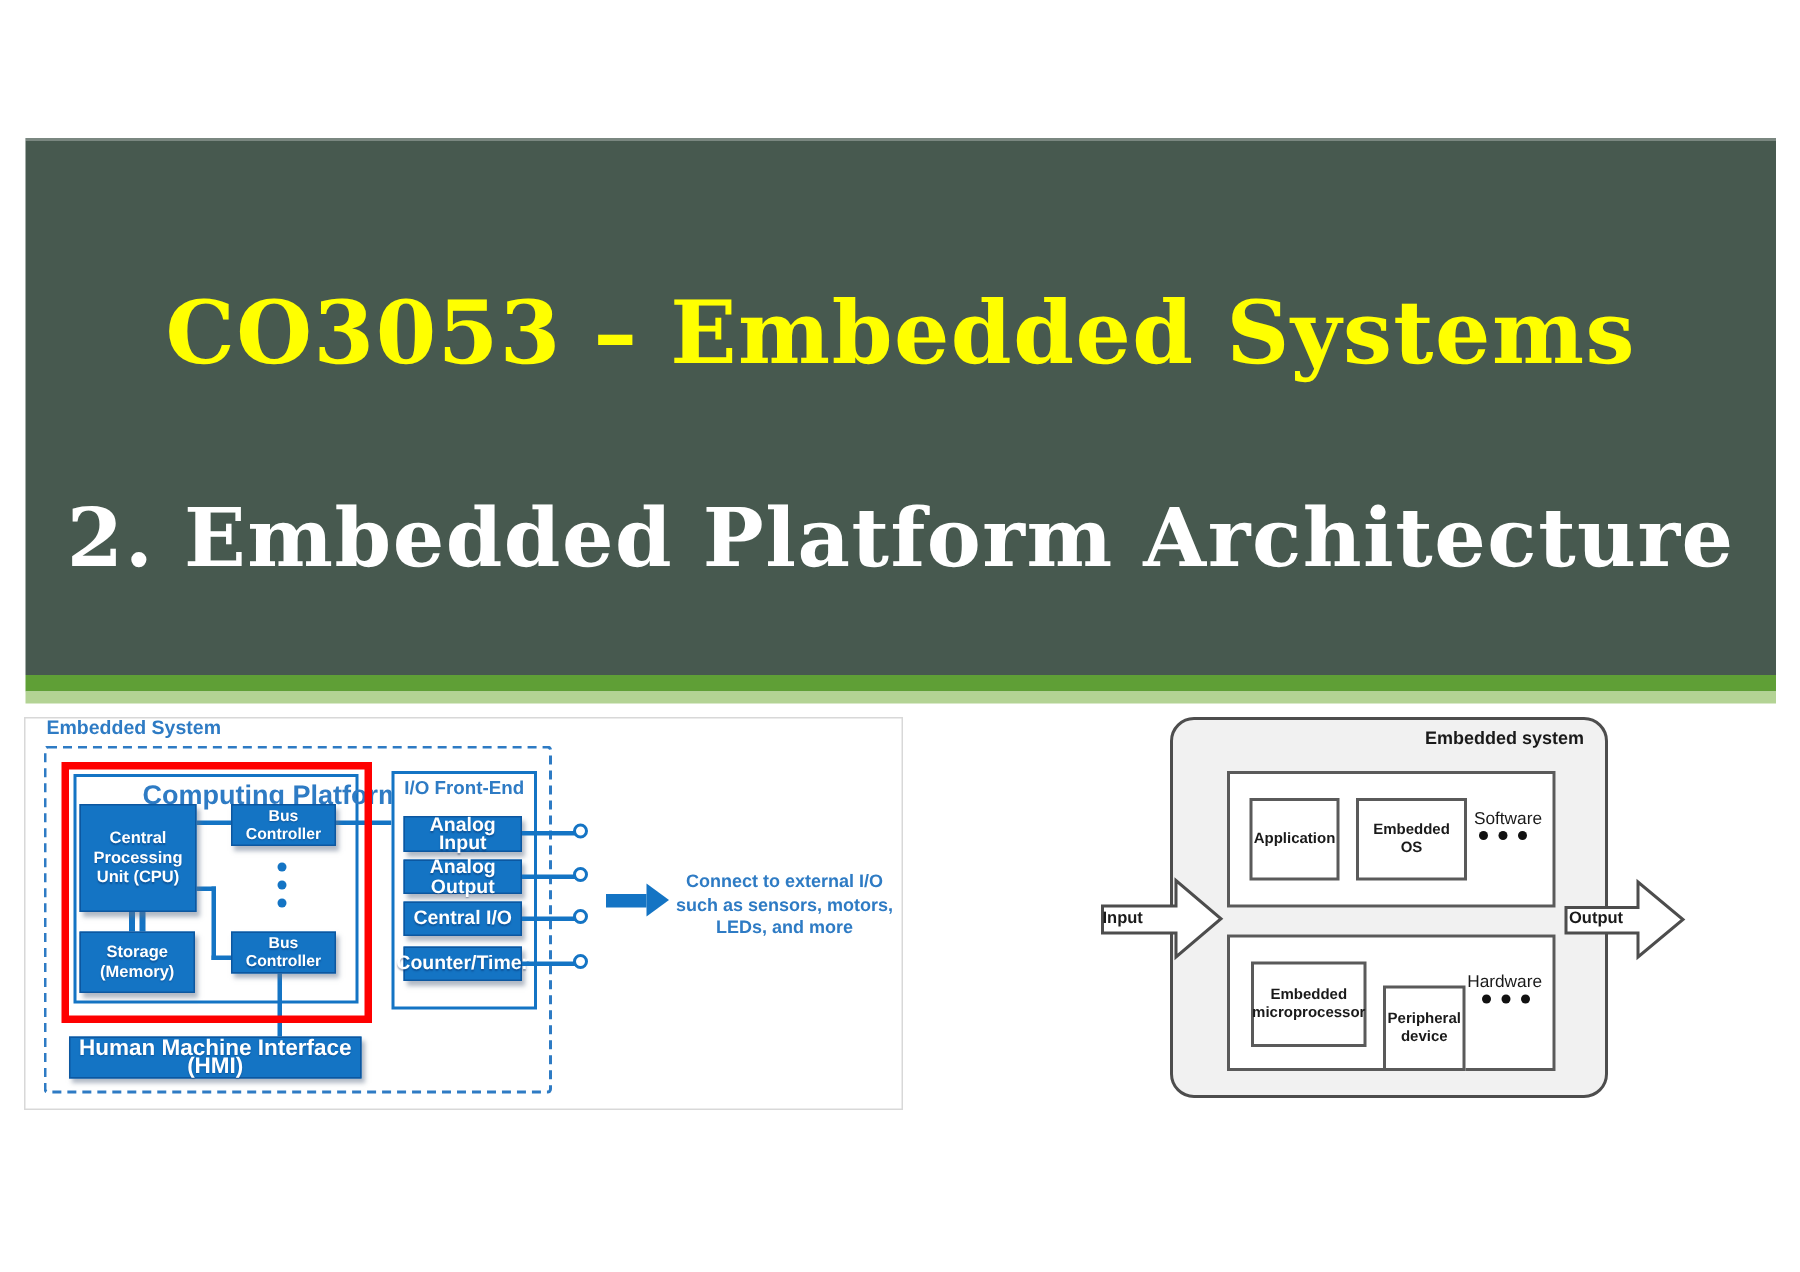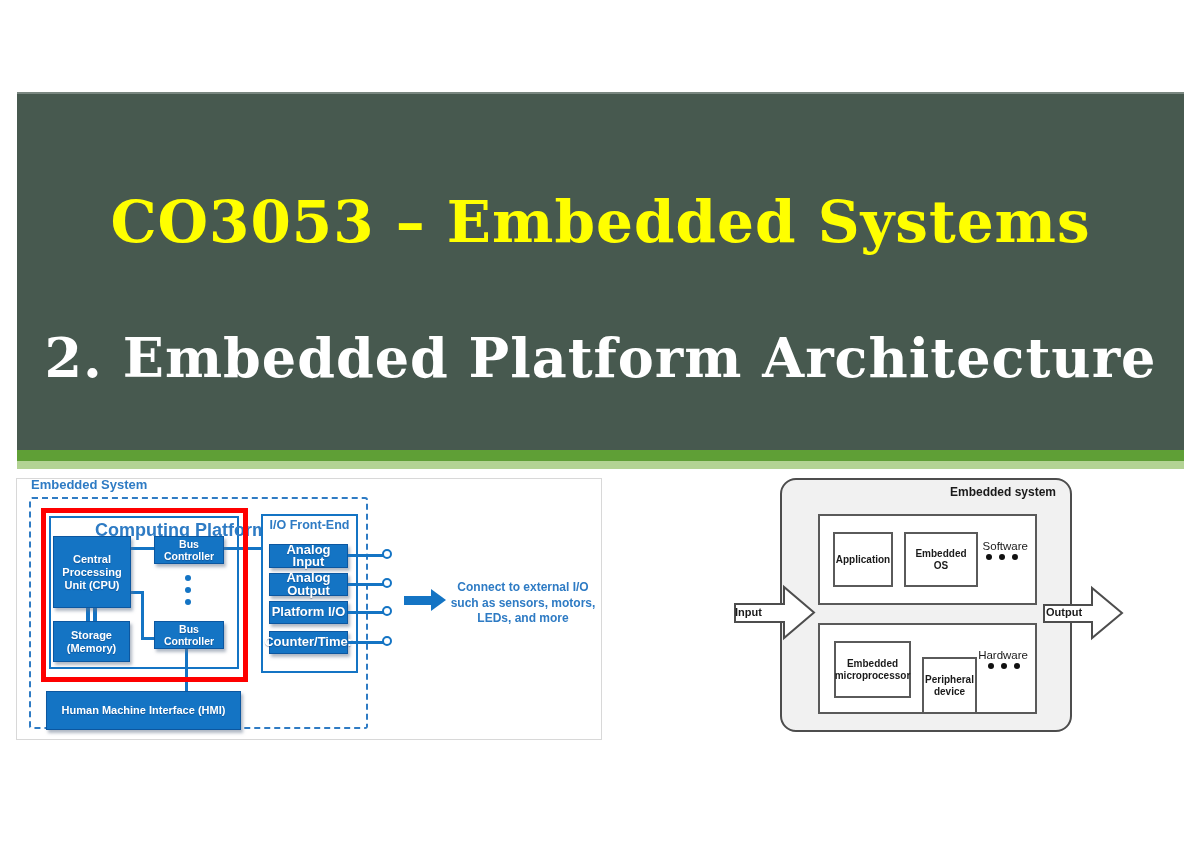--- a/index.html
+++ b/index.html
@@ -19,21 +19,21 @@
   .esys-label{left:14px;top:-2px;font-size:13px;font-weight:bold;color:#2e7bc4;white-space:nowrap;}
   .dashed{left:12px;top:18px;width:339px;height:232px;border:2px dashed #2e7bc4;border-radius:3px;}
   .redrect{left:24px;top:29px;width:207px;height:174px;border:5px solid #fe0000;z-index:6;}
   .cpbox{left:32px;top:37px;width:190px;height:153px;background:#fff;border:2px solid #1474c4;}
   .cp-label{left:38px;top:41px;font-size:18px;font-weight:bold;color:#2e7bc4;white-space:nowrap;margin-left:40px;}
   .bluebox{background:#1474c4;border:1px solid #0c57a0;box-shadow:2px 3px 3px rgba(100,115,140,.5);color:#fff;font-weight:bold;display:flex;align-items:center;justify-content:center;text-align:center;text-shadow:0 1px 1px rgba(0,30,80,.35);line-height:12.5px;font-size:10.5px;}
   .cpu{left:36px;top:57px;width:78px;height:72px;font-size:11px;line-height:13px;padding:2px;}
   .bus-top{left:137px;top:57px;width:70px;height:28px;padding:1px 6px;}
   .bus-bottom{left:137px;top:142px;width:70px;height:28px;padding:1px 6px;}
   .storage{left:36px;top:142px;width:77px;height:41px;font-size:11px;line-height:13px;}
-  .hmi{left:29px;top:212px;width:195px;height:39px;font-size:11px;}
+  .hmi{left:29px;top:212px;width:195px;height:28px;font-size:15px;}
   .vdot{width:6px;height:6px;border-radius:50%;background:#1474c4;left:168px;}
   .vd1{top:96px;}.vd2{top:108px;}.vd3{top:120px;}
   .line{background:#1474c4;}
   .l1{left:114px;top:68px;width:23px;height:3px;}
   .l2{left:207px;top:68px;width:37px;height:3px;}
   .d1{left:69px;top:129px;width:4px;height:13px;}
   .d2{left:76px;top:129px;width:4px;height:13px;}
   .l3a{left:114px;top:112px;width:13px;height:3px;}
   .l3b{left:124px;top:112px;width:3px;height:49px;}
   .l3c{left:124px;top:158px;width:13px;height:3px;}
@@ -110,21 +110,21 @@
     <div class="vdot vd3"></div>
     <div class="bluebox bus-bottom">Bus Controller</div>
     <div class="bluebox storage">Storage (Memory)</div>
 
     <div class="redrect"></div>
 
     <div class="iobox"></div>
     <div class="io-label">I/O Front-End</div>
     <div class="bluebox iom iom0">Analog Input</div>
     <div class="bluebox iom iom1">Analog Output</div>
-    <div class="bluebox iom iom2">Platform I/O</div>
+    <div class="bluebox iom iom2">Central I/O</div>
     <div class="bluebox iom iom3">Counter/Timer</div>
 
     <div class="line ml ml0"></div>
     <div class="line ml ml1"></div>
     <div class="line ml ml2"></div>
     <div class="line ml ml3"></div>
     <div class="circ c0"></div>
     <div class="circ c1"></div>
     <div class="circ c2"></div>
     <div class="circ c3"></div>

